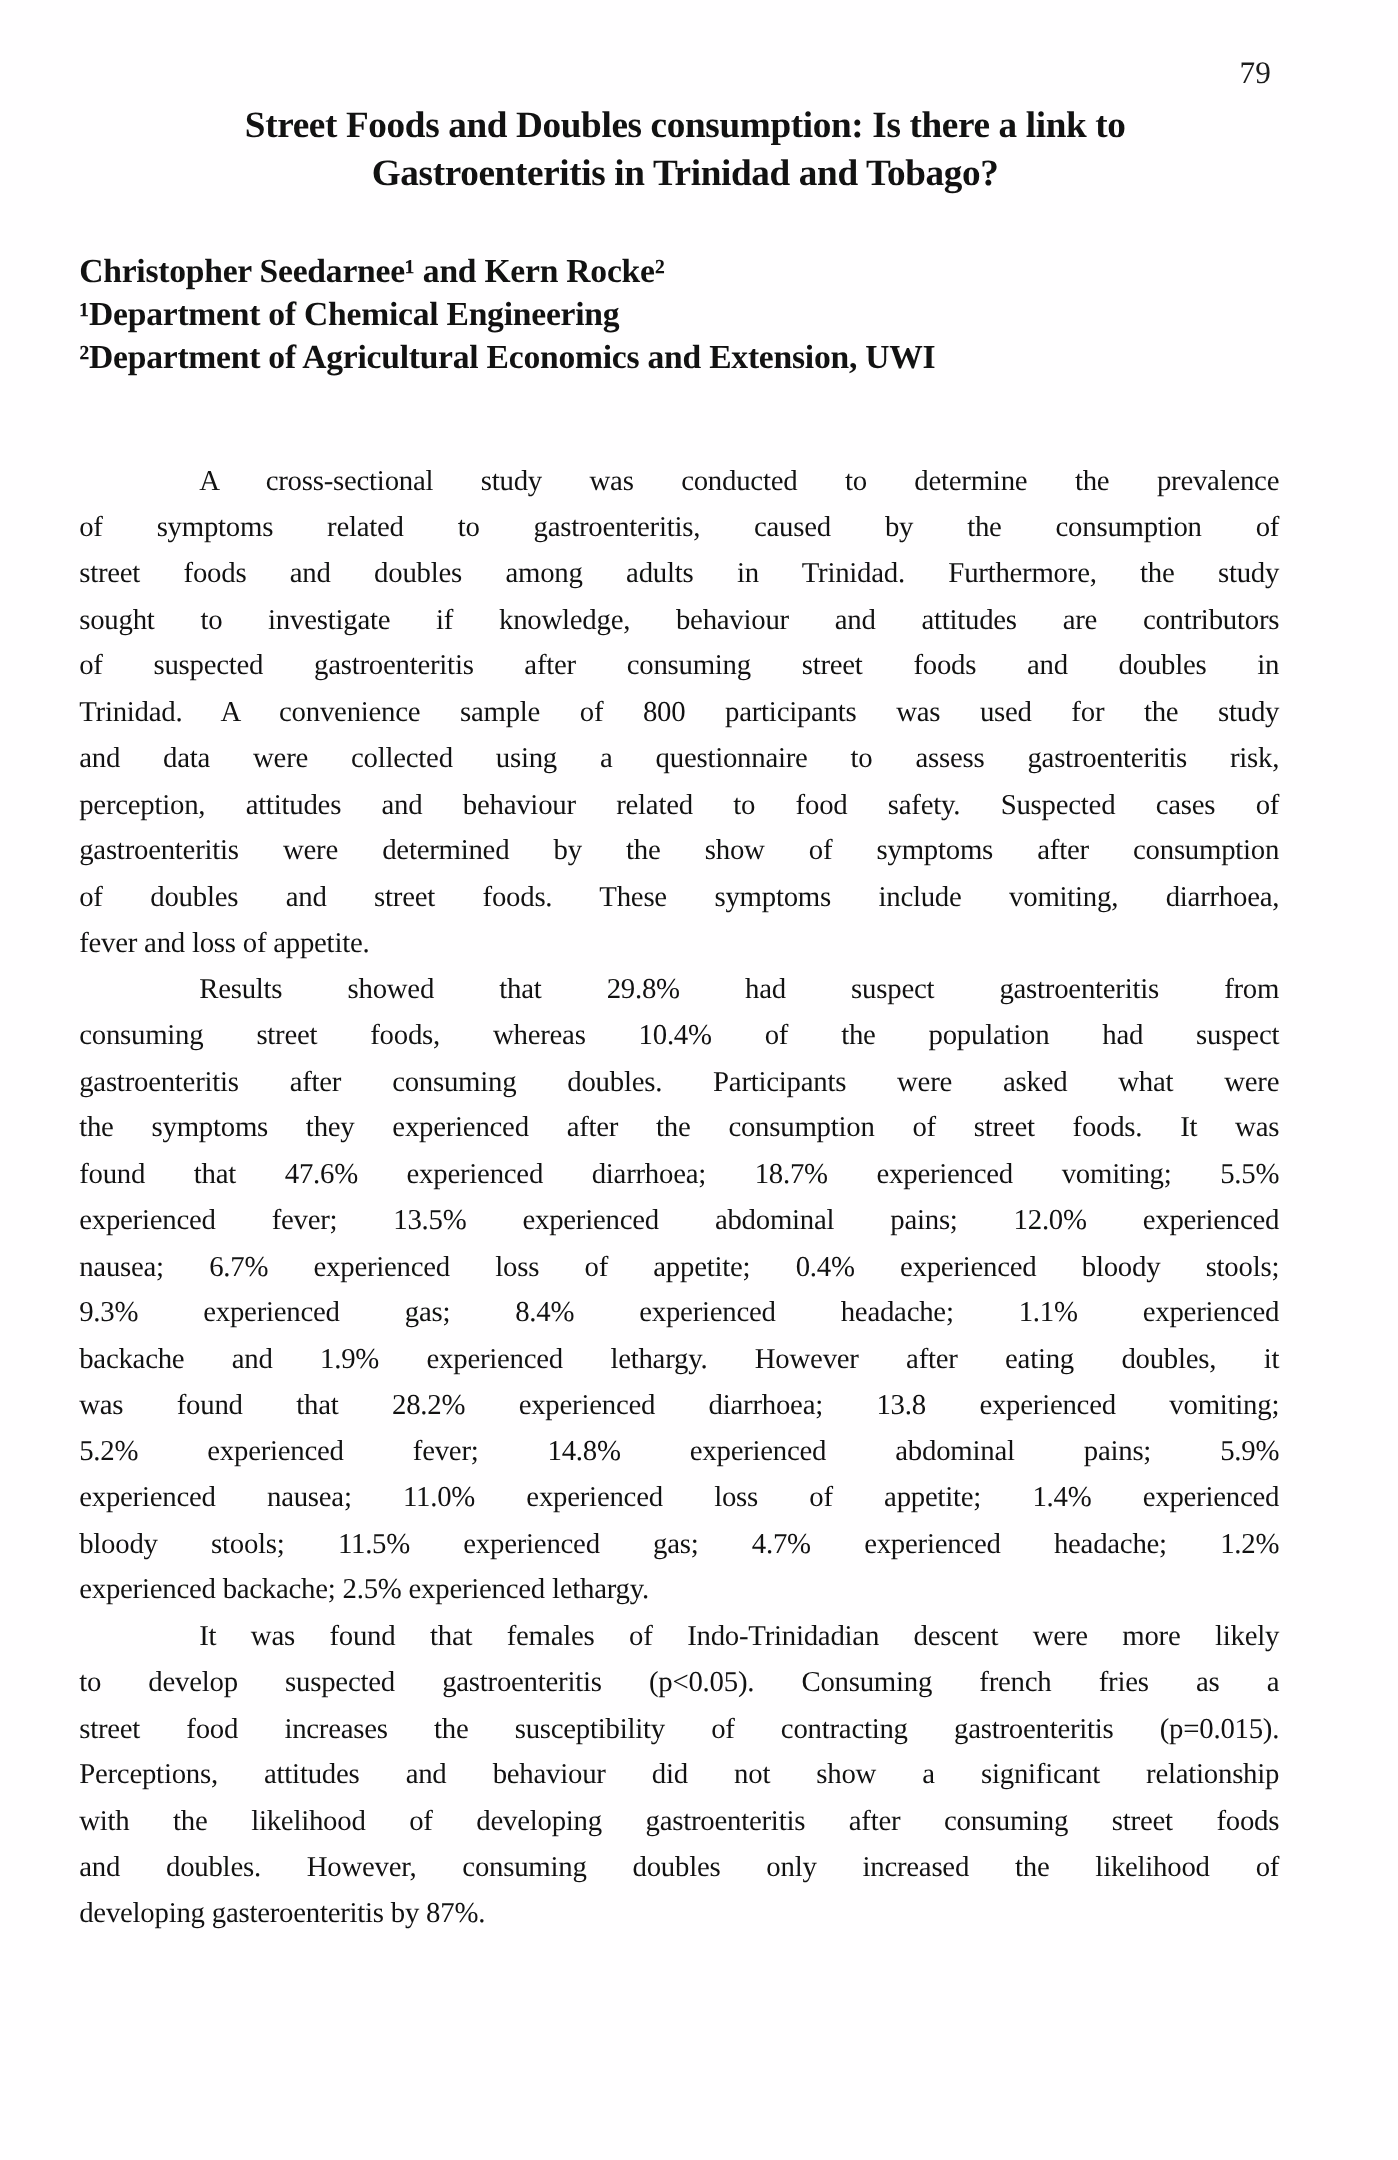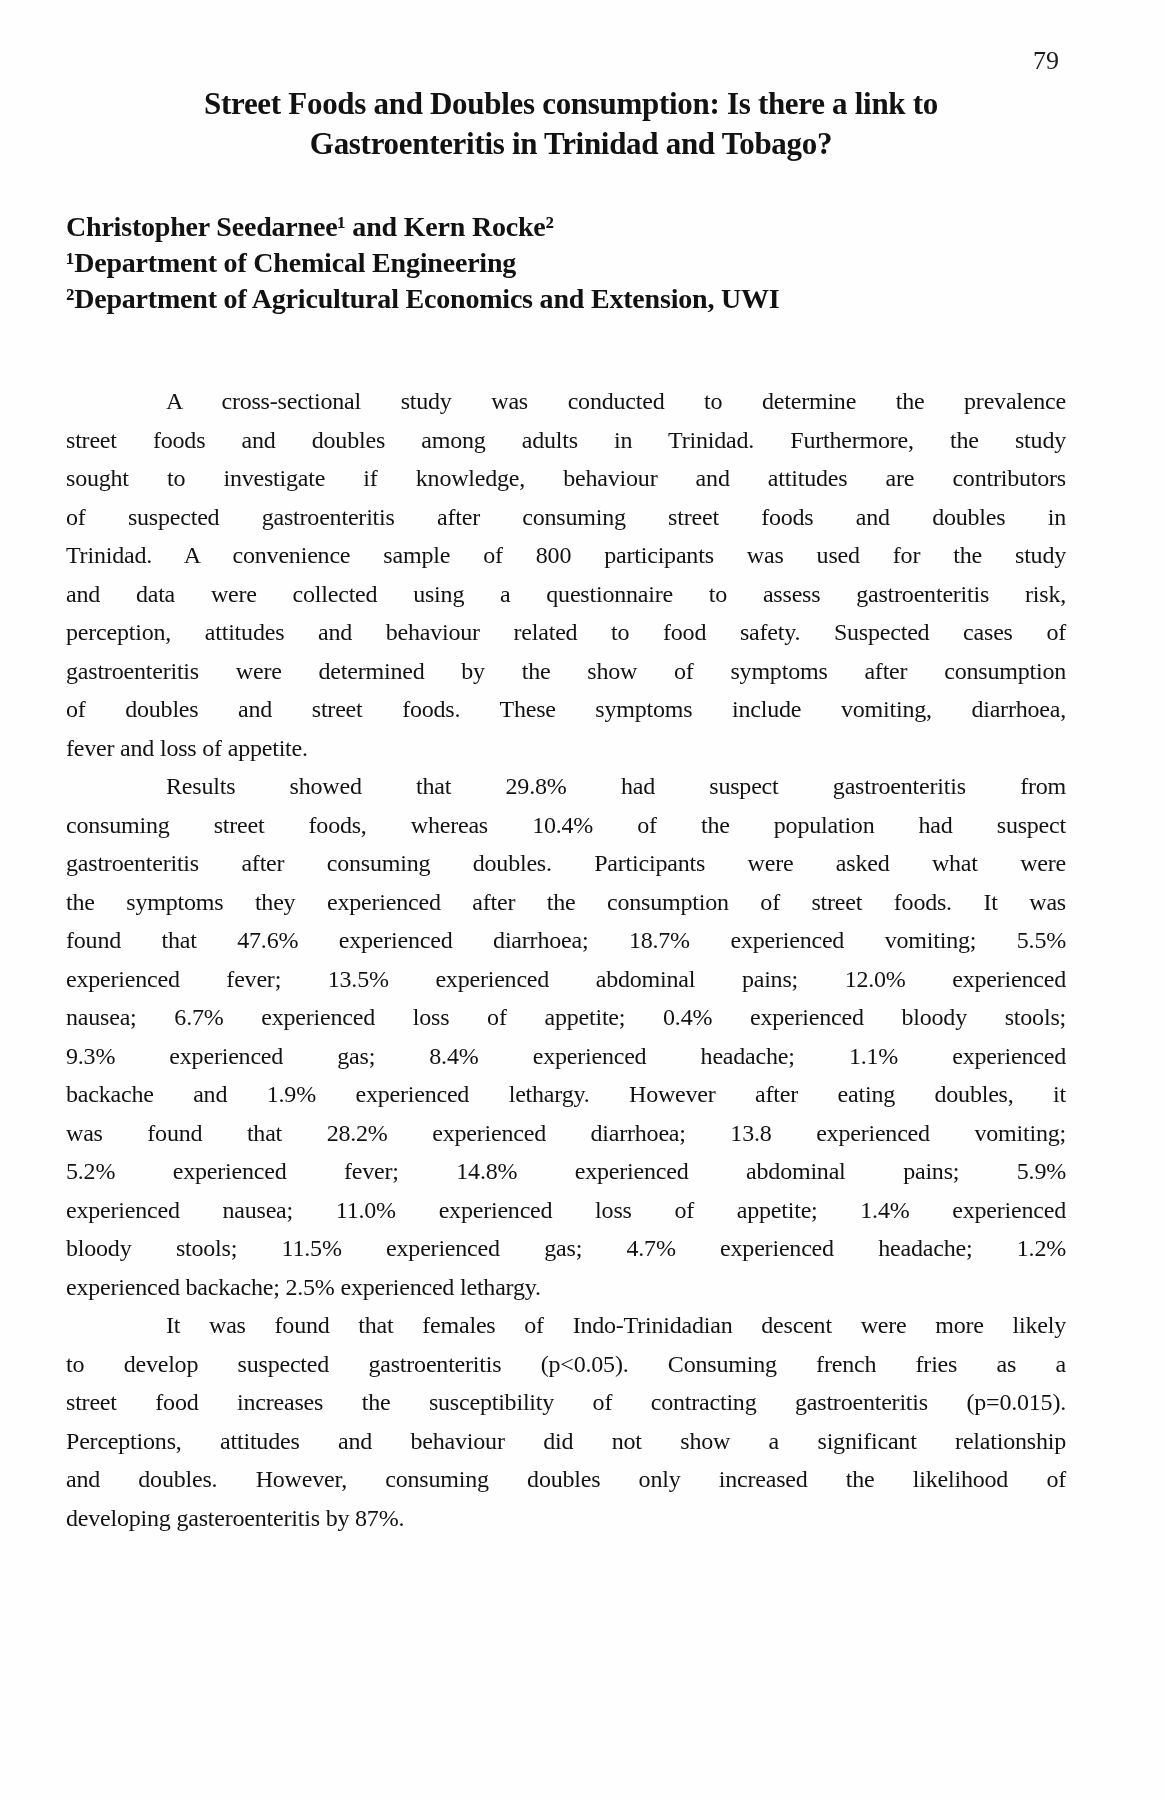--- a/index.html
+++ b/index.html
@@ -84,20 +84,21 @@
 
   <div class="author-block">
     <div>Christopher Seedarnee¹ and Kern Rocke²</div>
     <div>¹Department of Chemical Engineering</div>
     <div>²Department of Agricultural Economics and Extension, UWI</div>
   </div>
 
   <div class="abstract-body">
       <div>
         <div class="line first">A cross-sectional study was conducted to determine the prevalence</div>
+        <div class="line">of symptoms related to gastroenteritis, caused by the consumption of</div>
         <div class="line">street foods and doubles among adults in Trinidad. Furthermore, the study</div>
         <div class="line">sought to investigate if knowledge, behaviour and attitudes are contributors</div>
         <div class="line">of suspected gastroenteritis after consuming street foods and doubles in</div>
         <div class="line">Trinidad. A convenience sample of 800 participants was used for the study</div>
         <div class="line">and data were collected using a questionnaire to assess gastroenteritis risk,</div>
         <div class="line">perception, attitudes and behaviour related to food safety. Suspected cases of</div>
         <div class="line">gastroenteritis were determined by the show of symptoms after consumption</div>
         <div class="line">of doubles and street foods. These symptoms include vomiting, diarrhoea,</div>
         <div class="line last">fever and loss of appetite.</div>
       </div>
@@ -115,18 +116,19 @@
         <div class="line">5.2% experienced fever; 14.8% experienced abdominal pains; 5.9%</div>
         <div class="line">experienced nausea; 11.0% experienced loss of appetite; 1.4% experienced</div>
         <div class="line">bloody stools; 11.5% experienced gas; 4.7% experienced headache; 1.2%</div>
         <div class="line last">experienced backache; 2.5% experienced lethargy.</div>
       </div>
       <div>
         <div class="line first">It was found that females of Indo-Trinidadian descent were more likely</div>
         <div class="line">to develop suspected gastroenteritis (p&lt;0.05). Consuming french fries as a</div>
         <div class="line">street food increases the susceptibility of contracting gastroenteritis (p=0.015).</div>
         <div class="line">Perceptions, attitudes and behaviour did not show a significant relationship</div>
+        <div class="line">with the likelihood of developing gastroenteritis after consuming street foods</div>
         <div class="line">and doubles. However, consuming doubles only increased the likelihood of</div>
         <div class="line last">developing gasteroenteritis by 87%.</div>
       </div>
     </div>
 
 </div>
 
 </body></html>

